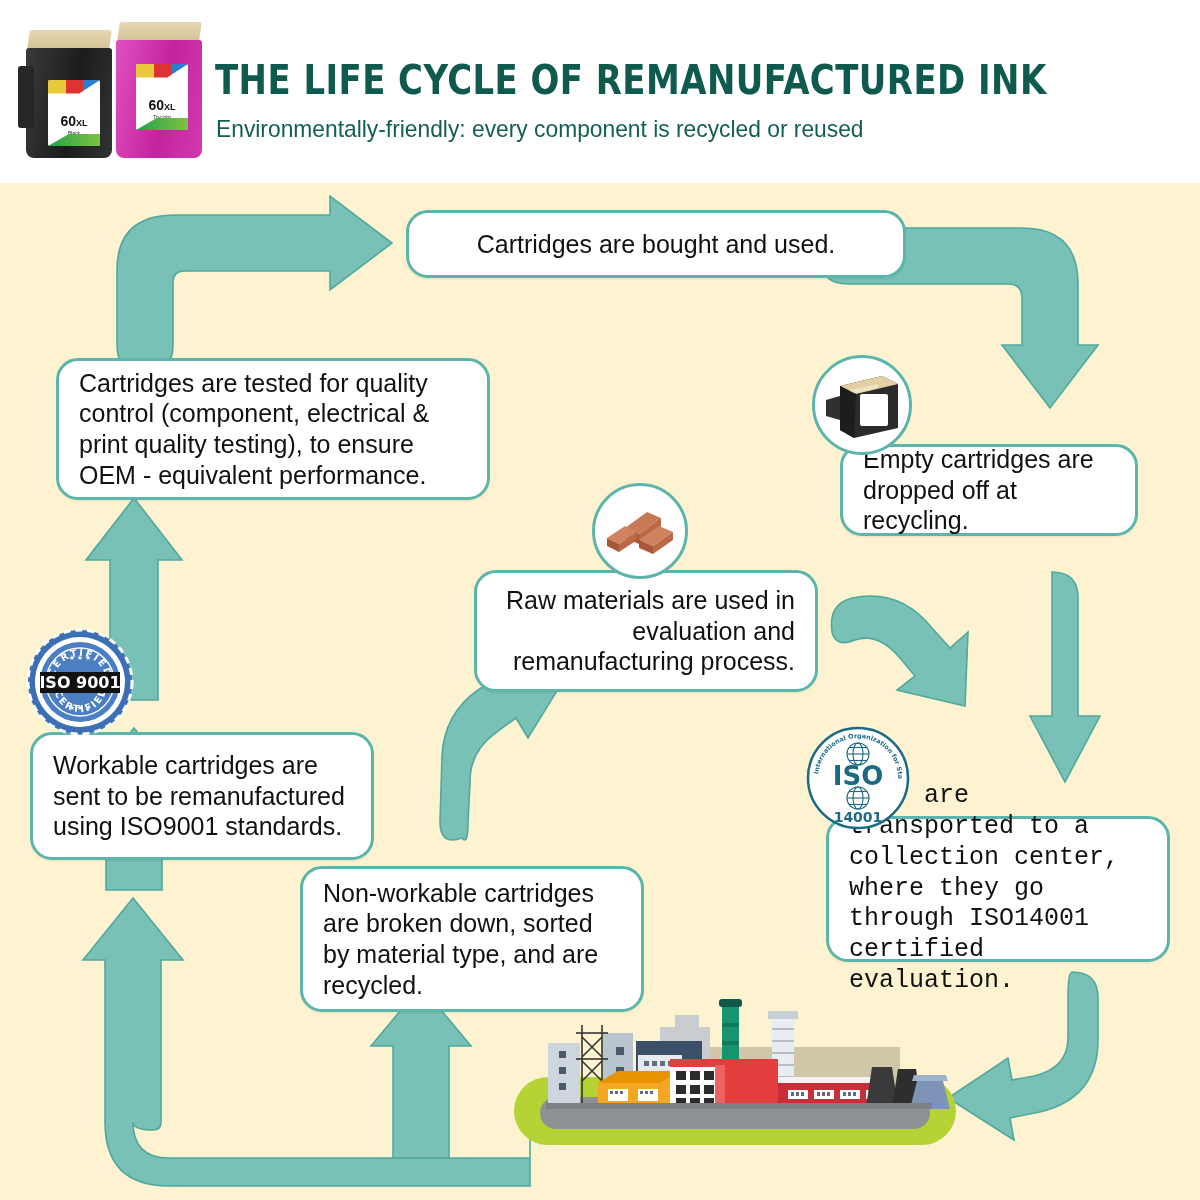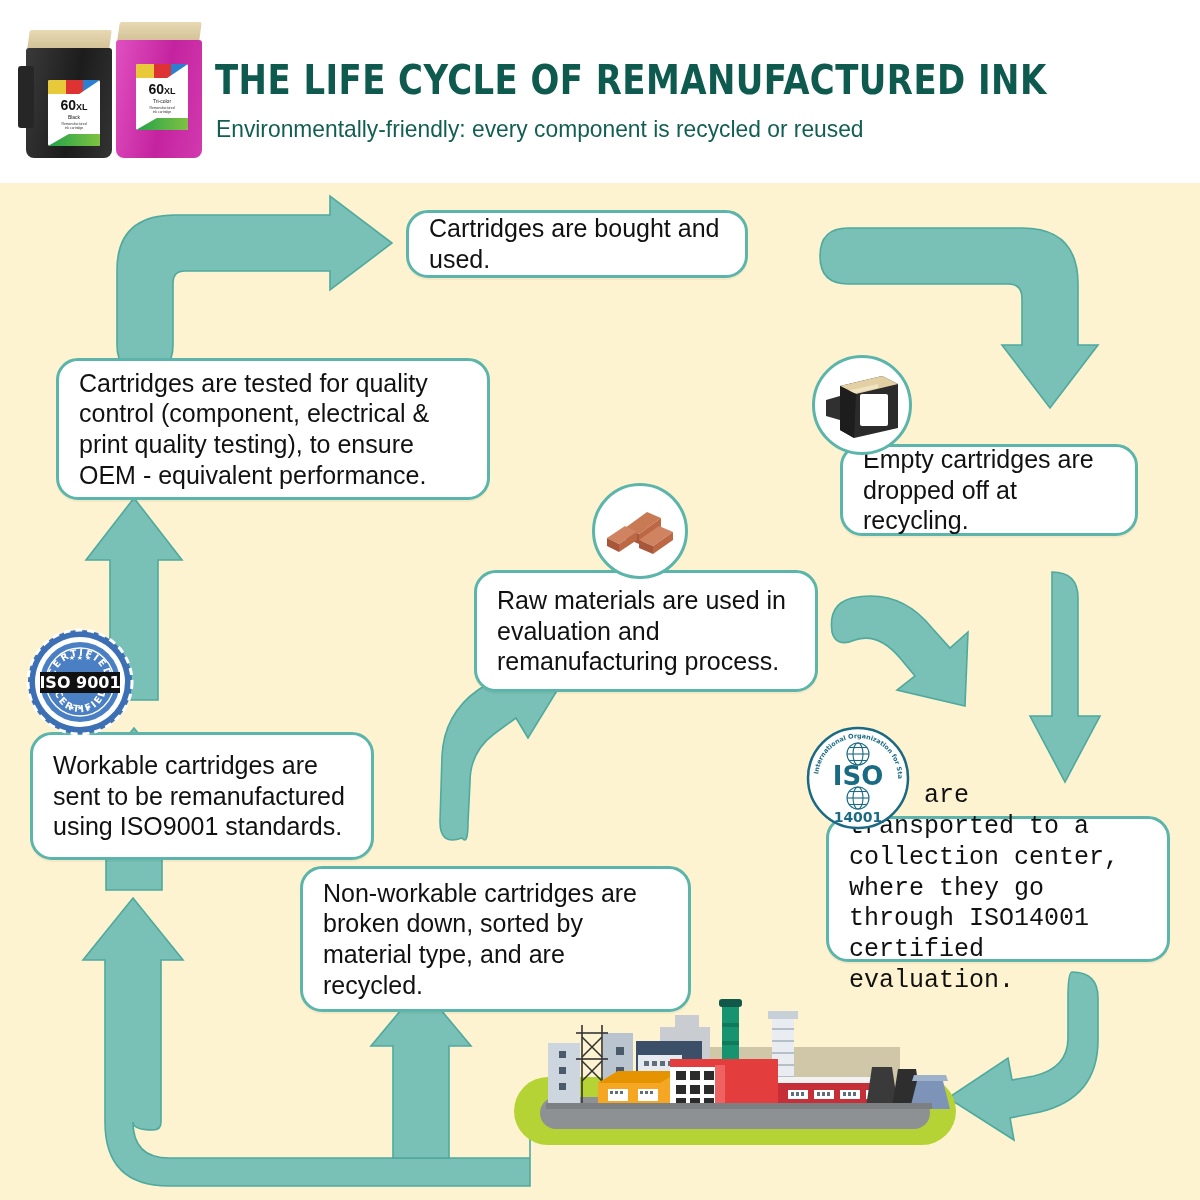--- a/index.html
+++ b/index.html
@@ -28,21 +28,21 @@
 
   
   .cart{position:absolute;}
   .cart-body{position:absolute;border-radius:3px 3px 8px 8px;}
   .cart-top{position:absolute;background:linear-gradient(#e8d9b4,#cbb98c);border-radius:2px;}
   .cart-label{
     position:absolute;background:#fff;border-radius:2px;
     display:flex;flex-direction:column;align-items:center;justify-content:flex-start;
     overflow:hidden;
   }
-  .cart-num{font-size:14px;font-weight:bold;color:#111;line-height:1;margin-top:4px;}
+  .cart-num{font-size:14px;font-weight:bold;color:#111;line-height:1;margin-top:20px;}
   .cart-num small{font-size:9px;}
   .cart-kind{font-size:5px;color:#222;margin-top:2px;}
   .cart-sub{font-size:3.4px;color:#333;text-align:center;line-height:1.25;margin-top:2px;}
 
   
   #cream{position:absolute;left:0;top:183px;width:1200px;height:1017px;background:#fdf3d0;}
 
   
   .box{
     position:absolute;background:#ffffff;
@@ -133,21 +133,21 @@
     <path class="ar" d="M393,1158 L393,1046 L371,1046 L421,986 L471,1046 L449,1046 L449,1158 Z"></path>
 
     <path class="ar" d="M106,890 L106,790 L84,790 L134,728 L184,790 L162,790 L162,890 Z"></path>
 
     <path class="ar" d="M110,700 L110,560 L86,560 L134,498 L182,560 L158,560 L158,700 Z"></path>
 
     <path class="ar" d="M462,838 Q440,846 440,822 L442,756 Q444,714 478,690 L506,672 L494,654 L566,676 L528,738 L516,718 L494,734
          Q470,752 470,782 L468,822 Q468,846 462,838 Z"></path>
   </svg>
 
-  <div class="box" style="left:406px;top:210px;width:342px;height:68px;justify-content:center;">
+  <div class="box" style="left:406px;top:210px;width:500px;height:68px;justify-content:center;">
     <span>Cartridges are bought and used.</span>
   </div>
 
   <div class="box" style="left:56px;top:358px;width:434px;height:142px;">
     <span>Cartridges are tested for quality control (component, electrical &amp; print quality testing), to ensure OEM - equivalent performance.</span>
   </div>
 
   <div class="badge" style="left:812px;top:355px;width:100px;height:100px;">
     <svg width="76" height="70" viewBox="0 0 76 70">
       <polygon points="16,16 58,6 74,14 74,58 30,68 16,60" fill="#2b2b2b"></polygon>
@@ -170,21 +170,21 @@
       <polygon points="36,32 58,16 58,26 36,42" fill="#bc6845"></polygon>
       <polygon points="4,36 22,24 34,30 16,42" fill="#cf8360"></polygon>
       <polygon points="4,36 16,42 16,50 4,44" fill="#a9573a"></polygon>
       <polygon points="16,42 34,30 34,38 16,50" fill="#bc6845"></polygon>
       <polygon points="36,38 56,24 70,30 50,44" fill="#cf8360"></polygon>
       <polygon points="36,38 50,44 50,52 36,46" fill="#a9573a"></polygon>
       <polygon points="50,44 70,30 70,38 50,52" fill="#bc6845"></polygon>
     </svg>
   </div>
 
-  <div class="box" style="left:474px;top:570px;width:344px;height:122px;">
+  <div class="box" style="left:474px;top:570px;width:344px;height:122px;text-align:right;">
     <span>Raw materials are used in evaluation and remanufacturing process.</span>
   </div>
 
   <div class="isobadge" style="left:26px;top:628px;width:108px;height:108px;">
     <svg width="108" height="108" viewBox="0 0 108 108">
       <g>
         <circle cx="54" cy="54" r="52" fill="#3c6fb4"></circle>
         <circle cx="54" cy="54" r="52" fill="none" stroke="#ffffff" stroke-width="3" stroke-dasharray="7 5"></circle>
         <circle cx="54" cy="54" r="45" fill="#ffffff"></circle>
         <circle cx="54" cy="54" r="40" fill="#4b7fc4"></circle>
@@ -230,21 +230,21 @@
       </g>
       <text x="52" y="59" text-anchor="middle" font-family="DejaVu Sans, sans-serif" font-size="26" font-weight="bold" fill="#1b6a84">ISO</text>
       <text x="52" y="96" text-anchor="middle" font-family="DejaVu Sans, sans-serif" font-size="14" font-weight="bold" fill="#1b6a84">14001</text>
     </svg>
   </div>
 
   <div class="box" style="left:826px;top:816px;width:344px;height:146px;font-family:Liberation Mono, monospace;">
     <span>They are transported to a collection center, where they go through ISO14001 certified evaluation.</span>
   </div>
 
-  <div class="box" style="left:300px;top:866px;width:391px;height:146px;">
+  <div class="box" style="left:300px;top:866px;width:344px;height:146px;">
     <span>Non-workable cartridges are broken down, sorted by material type, and are recycled.</span>
   </div>
 
   <svg id="factory" viewBox="0 0 450 165">
 
     <rect x="4" y="92" width="442" height="68" rx="34" fill="#b5d334"></rect>
     <rect x="30" y="112" width="390" height="32" rx="16" fill="#8d9194"></rect>
 
     <rect x="200" y="62" width="190" height="58" fill="#cfc7a8"></rect>
 

